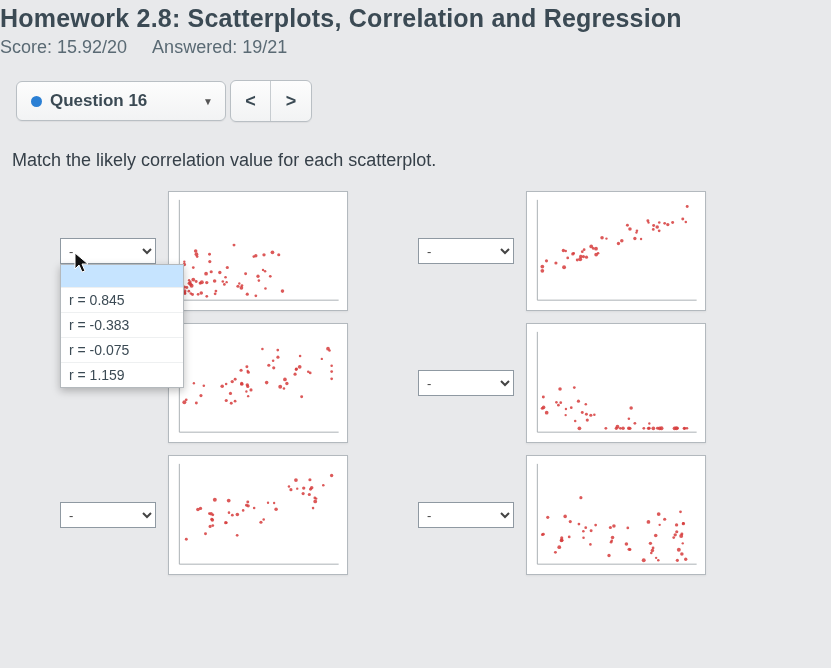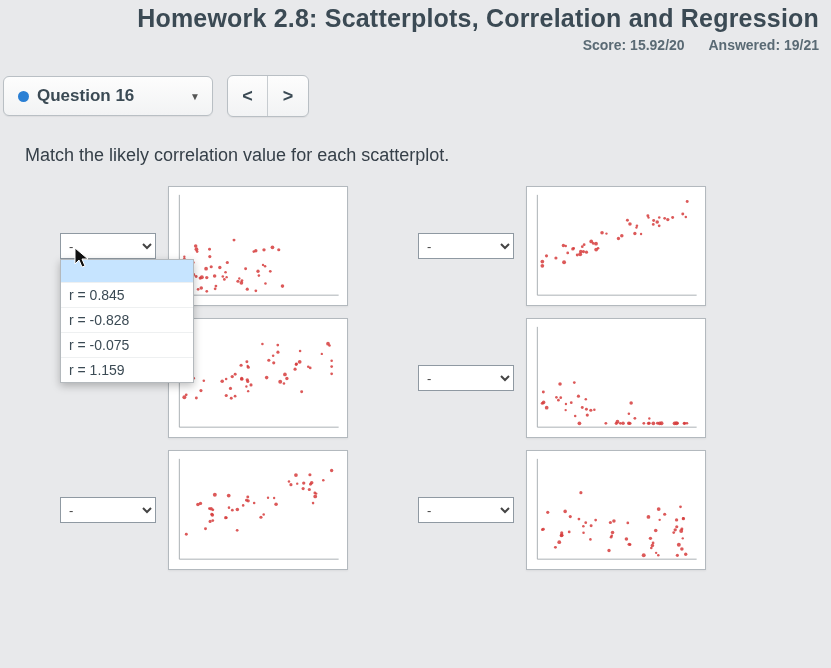--- a/index.html
+++ b/index.html
@@ -7,41 +7,40 @@
     font-family: Arial, Helvetica, sans-serif;
     background: #e8e9eb;
     width: 831px;
     height: 668px;
     overflow: hidden;
     color: #333;
   }
   .page {
     padding: 4px 0 0 0;
   }
-  .header { padding: 0 12px 8px 0; text-align: right; }
+  .header { padding: 0 12px 8px 0; }
   .title {
     font-size: 25px;
     font-weight: 700;
     color: #3b4a54;
     letter-spacing: 0.2px;
     margin-bottom: 4px;
   }
   .meta {
-    font-size: 14px;
+    font-size: 18px;
     color: #5a6a74;
-    font-weight: 700;
-    padding-left: 16px;
+    font-weight: 400;
   }
   .meta-ans { margin-left: 20px; }
   .qbar {
     display: flex;
     align-items: center;
-    gap: 14px;
+    gap: 4px;
     margin-top: 14px;
-    padding-left: 3px;
+    padding-left: 16px;
   }
   .qpill {
     display: inline-flex;
     align-items: center;
     gap: 8px;
     background: linear-gradient(#fdfdfd,#f2f3f4);
     border: 1px solid #b9bfc4;
     border-radius: 6px;
     padding: 9px 30px 9px 14px;
     font-size: 17px;
@@ -79,21 +78,21 @@
     height: 40px;
     font-size: 18px;
     color: #3b4a54;
     font-weight: 700;
     cursor: pointer;
   }
   .navgrp button:first-child { border-right: 1px solid #c7ccd0; }
   .prompt {
     font-size: 18px;
     color: #364049;
-    margin: 28px 0 20px 25px;
+    margin: 28px 0 20px 12px;
   }
   .grid {
     display: flex;
     gap: 70px;
     padding-left: 60px;
   }
   .col {
     display: flex;
     flex-direction: column;
     gap: 12px;
@@ -111,21 +110,21 @@
     border: 1px solid #8f99a2;
     background: #fff;
     font-size: 13px;
     color: #444;
     padding: 0 4px;
   }
   .dropdown-open {
     position: absolute;
     top: 26px;
     left: 0;
-    width: 134px;
+    width: 124px;
     background: #fff;
     border: 1px solid #b4b9bd;
     box-shadow: 0 3px 8px rgba(0,0,0,.25);
     z-index: 50;
     font-size: 14px;
   }
   .dropdown-open .hl {
     background: #c6e4ff;
     height: 22px;
   }
@@ -186,21 +185,21 @@
           <select class="pick" title="-">
             <option>-</option>
           </select>
           
           <svg class="cursor-arrow" width="18" height="22" viewBox="0 0 18 22">
               <path d="M1 1 L1 17 L5 13 L8 20 L11 19 L8 12 L14 12 Z" fill="#111" stroke="#fff" stroke-width="1"></path>
             </svg>
           <div class="dropdown-open">
             <div class="hl"></div>
             <div class="opt">r = 0.845</div>
-            <div class="opt">r = -0.828</div>
+            <div class="opt">r = -0.383</div>
             <div class="opt">r = -0.075</div>
             <div class="opt">r = 1.159</div>
           </div>
         </div>
         <div class="plot">
             <svg viewBox="0 0 180 120">
               <g class="pts">
                 <circle cx="40.7" cy="63.3" r="1.5" fill="#d63c3c" opacity="0.85"></circle>
                 <circle cx="42.4" cy="81.1" r="1.6" fill="#d63c3c" opacity="0.85"></circle>
                 <circle cx="102.5" cy="85.7" r="1.4" fill="#d63c3c" opacity="0.85"></circle>

